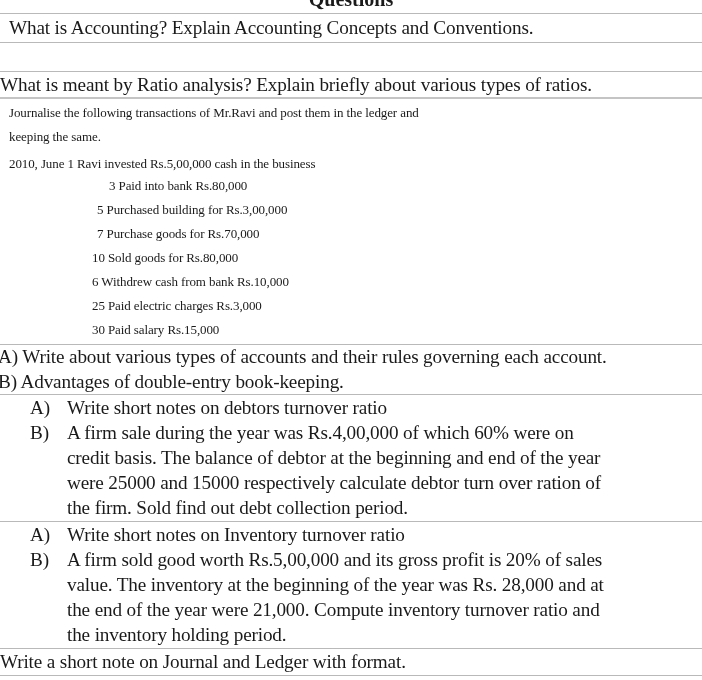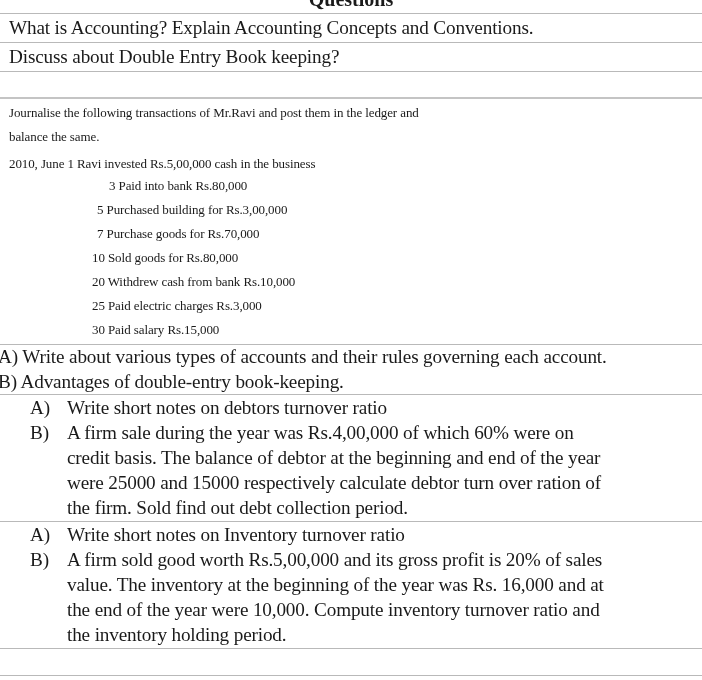--- a/index.html
+++ b/index.html
@@ -67,32 +67,32 @@
   <div class="rule" style="top:71px"></div>
   <div class="rule thick" style="top:97px"></div>
   <div class="rule" style="top:344px"></div>
   <div class="rule" style="top:394px"></div>
   <div class="rule" style="top:521px"></div>
   <div class="rule" style="top:648px"></div>
   <div class="rule" style="top:675px"></div>
 
   <div class="line" style="top:16px; left:9px">What is Accounting? Explain Accounting Concepts and Conventions.</div>
 
-  <div class="line" style="top:45px; left:9px">Discuss about Double Entry Book keeping?</div>
 
+  <div class="line" style="top:73px; left:0px">What is meant by Ratio analysis? Explain briefly about various types of ratios.</div>
 
   <div>
     <div class="line small" style="top:101px; left:9px">Journalise the following transactions of Mr.Ravi and post them in the ledger and</div>
-    <div class="line small" style="top:125px; left:9px">balance the same.</div>
+    <div class="line small" style="top:125px; left:9px">keeping the same.</div>
     <div class="line small" style="top:152px; left:9px">2010, June 1 Ravi invested Rs.5,00,000 cash in the business</div>
     <div class="line small" style="top:174px; left:109px">3 Paid into bank Rs.80,000</div>
     <div class="line small" style="top:198px; left:97px">5 Purchased building for Rs.3,00,000</div>
     <div class="line small" style="top:222px; left:97px">7 Purchase goods for Rs.70,000</div>
     <div class="line small" style="top:246px; left:92px">10 Sold goods for Rs.80,000</div>
-    <div class="line small" style="top:270px; left:92px">20 Withdrew cash from bank Rs.10,000</div>
+    <div class="line small" style="top:270px; left:92px">6 Withdrew cash from bank Rs.10,000</div>
     <div class="line small" style="top:294px; left:92px">25 Paid electric charges Rs.3,000</div>
     <div class="line small" style="top:318px; left:92px">30 Paid salary Rs.15,000</div>
   </div>
 
   <div>
     <div class="line" style="top:345px; left:-2px">A) Write about various types of accounts and their rules governing each account.</div>
     <div class="line" style="top:370px; left:-2px">B) Advantages of double-entry book-keeping.</div>
   </div>
 
   <div>
@@ -107,19 +107,20 @@
     <div class="line" style="top:496px; left:67px">the firm. Sold find out debt collection period.</div>
   </div>
 
   <div>
     <div class="line" style="top:523px; left:30px">
       <span class="lbl">A)</span><span>Write short notes on Inventory turnover ratio</span>
     </div>
     <div class="line" style="top:548px; left:30px">
       <span class="lbl">B)</span><span>A firm sold good worth Rs.5,00,000 and its gross profit is 20% of sales</span>
     </div>
-    <div class="line" style="top:573px; left:67px">value. The inventory at the beginning of the year was Rs. 16,000 and at</div>
-    <div class="line" style="top:598px; left:67px">the end of the year were 10,000. Compute inventory turnover ratio and</div>
+    <div class="line" style="top:573px; left:67px">value. The inventory at the beginning of the year was Rs. 28,000 and at</div>
+    <div class="line" style="top:598px; left:67px">the end of the year were 21,000. Compute inventory turnover ratio and</div>
     <div class="line" style="top:623px; left:67px">the inventory holding period.</div>
   </div>
 
+  <div class="line" style="top:650px; left:0px">Write a short note on Journal and Ledger with format.</div>
 
 </div>
 
 </body></html>

